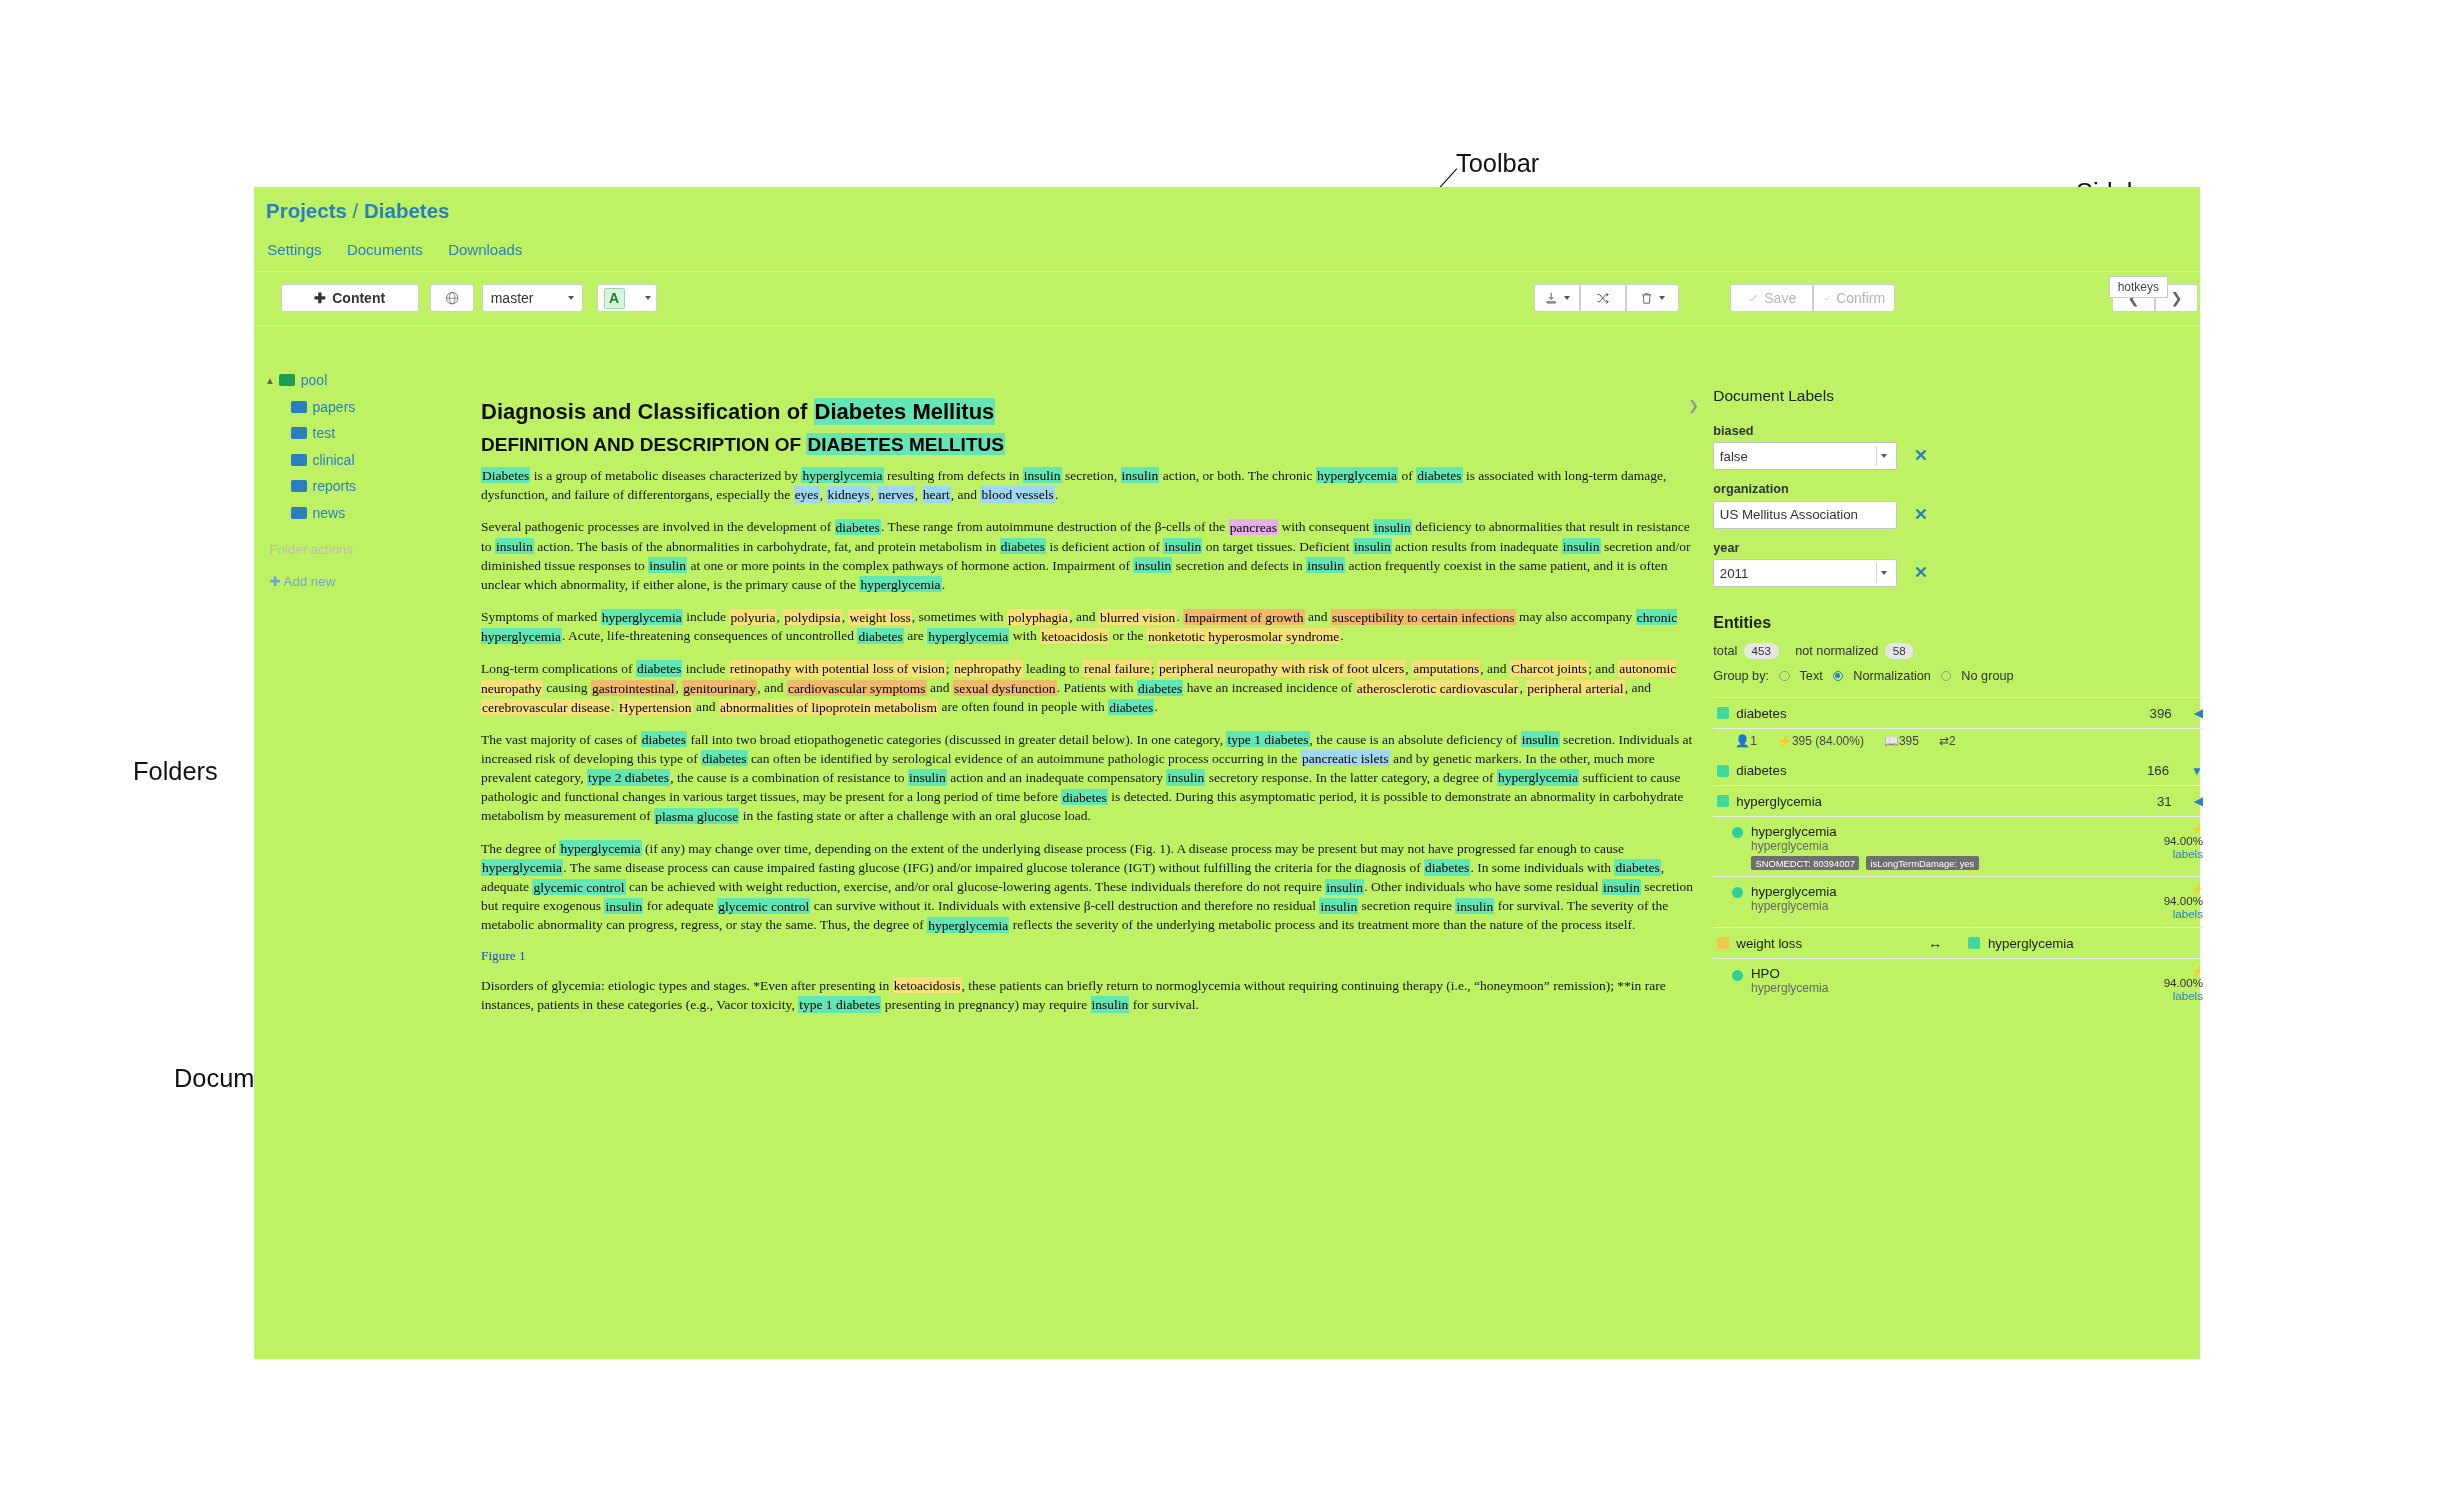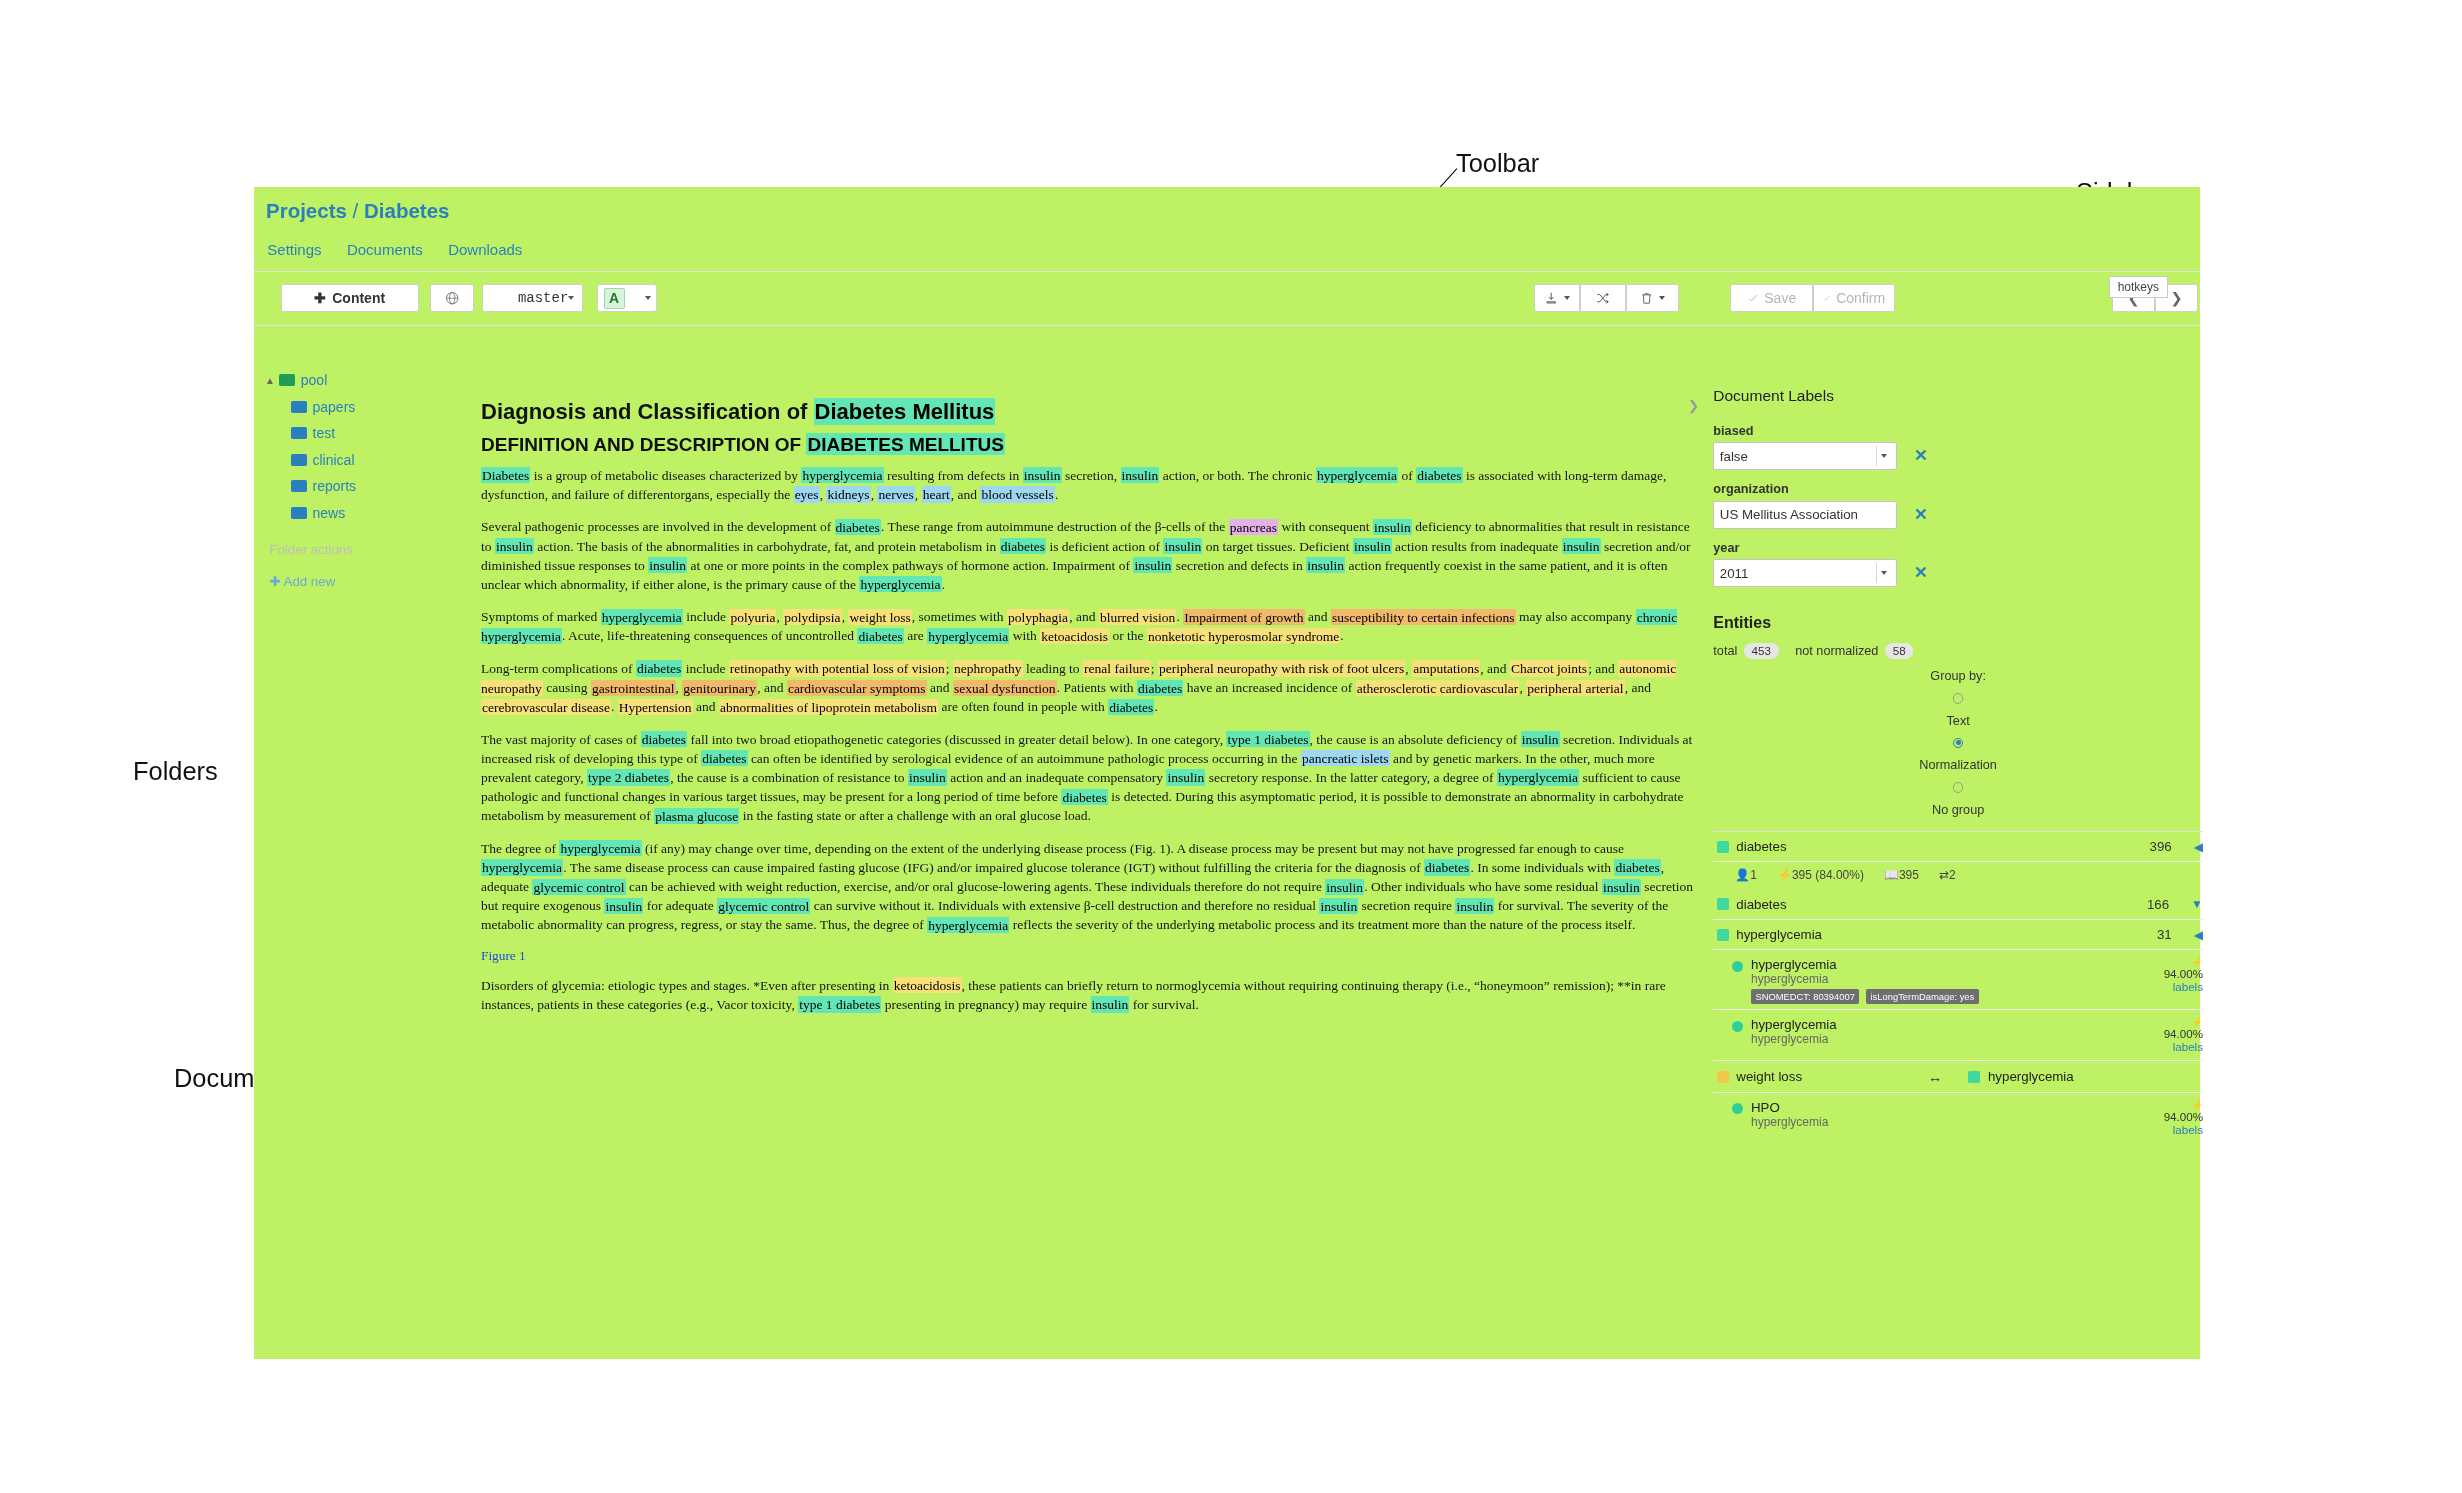--- a/index.html
+++ b/index.html
@@ -133,21 +133,21 @@
   .input {
     border: 0.6px solid #c4c4c4; border-radius: 2.2px; background: #fff;
     height: 28px; width: 184px; font-size: 13.3px; color: #333;
     display: flex; align-items: center; padding: 0 5.5px;
   }
   .x-btn { color: #2a7fbf; font-size: 16.6px; margin-left: 16.6px; font-weight: bold; }
 
   .entities-h { font-size: 16px; font-weight: bold; color: #222; padding-left: 13.3px; margin-top: 26.5px; margin-bottom: 11px; }
   .counts { padding-left: 13.3px; display: flex; align-items: center; gap: 6.6px; font-size: 12.7px; color: #333; margin-bottom: 10px; }
   .pill { background: #e6e6e6; border-radius: 7.7px; padding: 1.7px 7.7px; font-size: 11.6px; color: #333; }
-  .groupby { padding-left: 13.3px; display: flex; align-items: center; gap: 10px; font-size: 12.7px; color: #333; margin-bottom: 14.4px; flex-direction: column; }
+  .groupby { padding-left: 13.3px; display: flex; align-items: center; gap: 10px; font-size: 12.7px; color: #333; margin-bottom: 14.4px; }
   .radio { width: 10.5px; height: 10.5px; border-radius: 50%; border: 1.1px solid #9a9a9a; display: inline-block; position: relative; }
   .radio.on { border-color: #2a7fbf; }
   .radio.on::after { content: ""; position: absolute; left: 1.7px; top: 1.7px; width: 5px; height: 5px; border-radius: 50%; background: #2a7fbf; }
 
   .ent-list { border-top: 0.6px solid #e0e0e0; margin-left: 13.3px; }
   .ent-row { display: flex; align-items: center; padding: 7.2px 0 7.2px 3.3px; border-bottom: 0.6px solid #ececec; }
   .sw { width: 12px; height: 12px; border-radius: 1.7px; margin-right: 7.7px; flex: 0 0 auto; }
   .sw.green { background: #3fd9a0; }
   .sw.yellow { background: #f0c94a; }
   .dot { width: 11px; height: 11px; border-radius: 50%; background: #2fcf9a; margin-right: 7.7px; flex: 0 0 auto; }
@@ -202,21 +202,21 @@
 
     <div class="btn globe-btn">
       <svg width="14.4" height="14.4" viewBox="0 0 24 24">
         <circle cx="12" cy="12" r="9.5" fill="none" stroke="#666" stroke-width="1.4"></circle>
         <ellipse cx="12" cy="12" rx="4.5" ry="9.5" fill="none" stroke="#666" stroke-width="1.2"></ellipse>
         <line x1="2.5" y1="12" x2="21.5" y2="12" stroke="#666" stroke-width="1.2"></line>
       </svg>
     </div>
 
     <div class="btn master-btn">
-      <span style="flex:1;text-align:right;font-family:Liberation Mono, monospace;">master</span>
+      <span style="flex:1;text-align:left;">master</span>
       <span class="caret"></span>
     </div>
 
     <div class="btn fmt-btn">
       <span class="fmt-A">A</span>
       <span class="caret"></span>
     </div>
 
     <div class="tb-group tb-export">
       <div class="btn" style="width:46px;">

